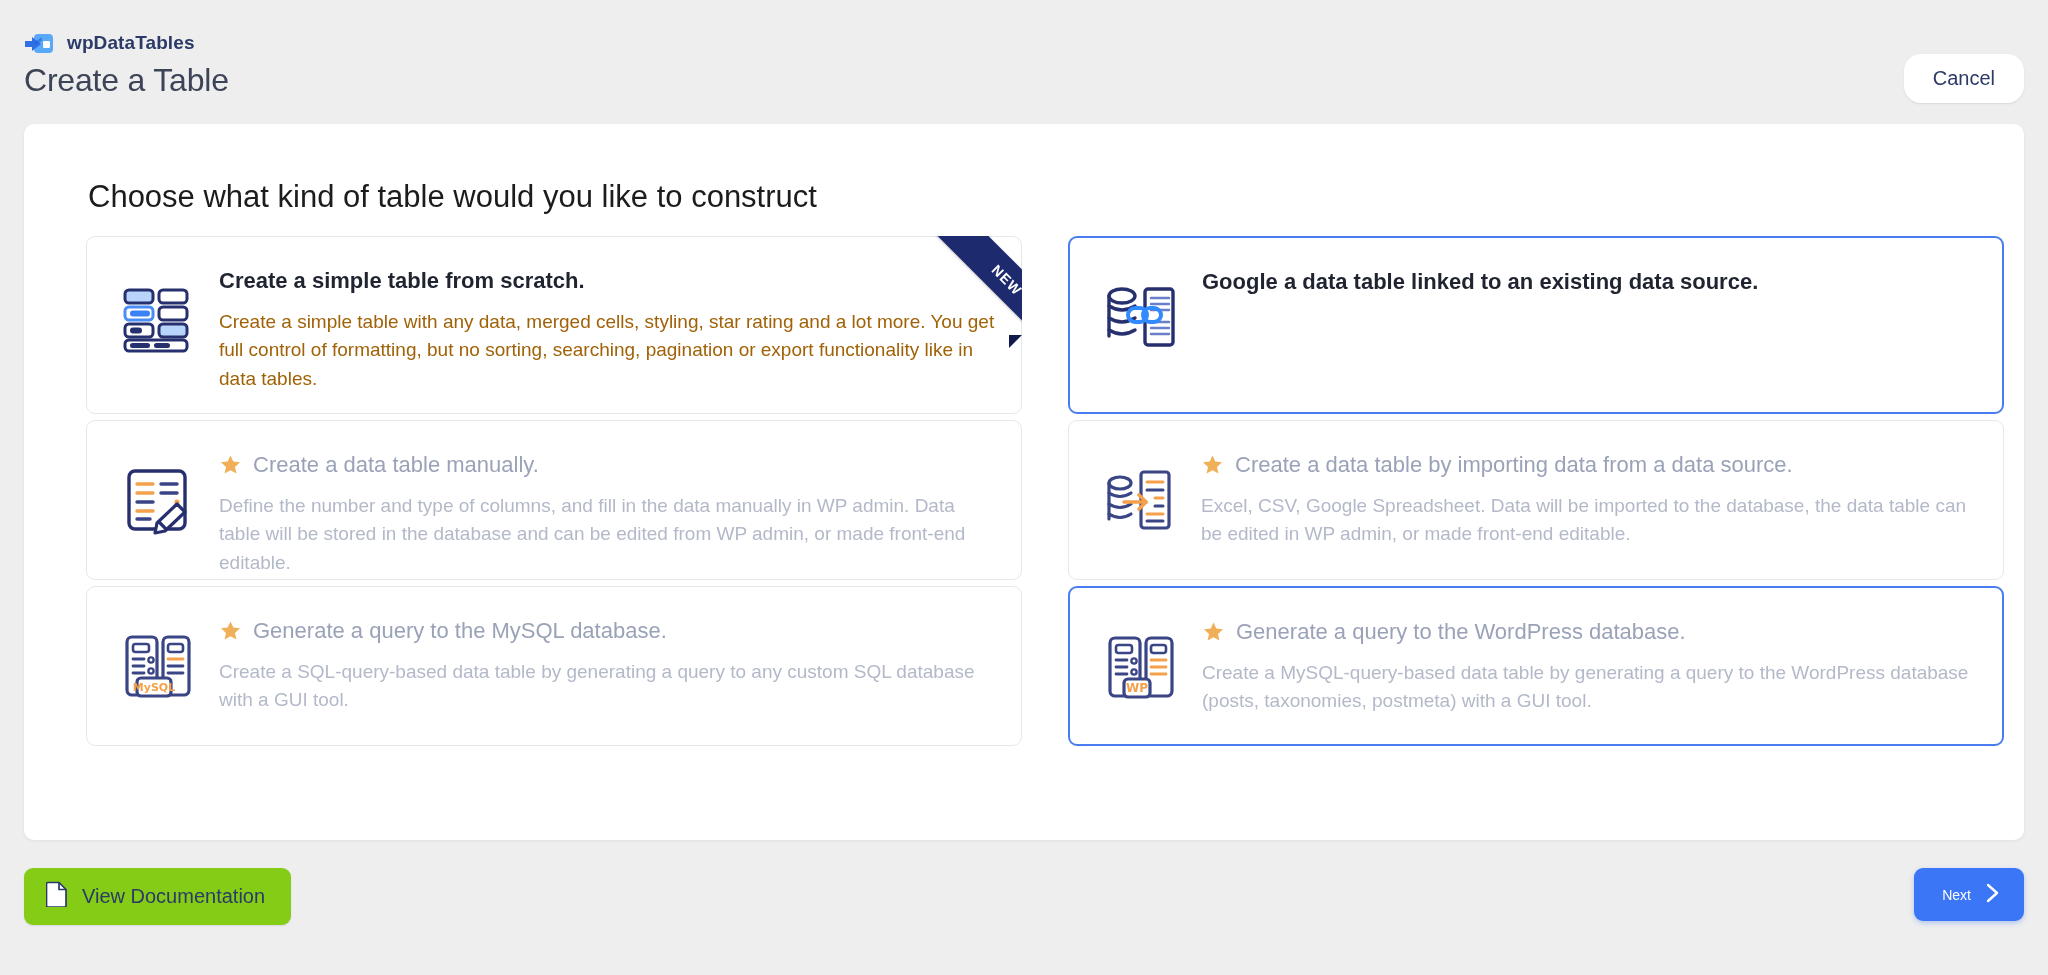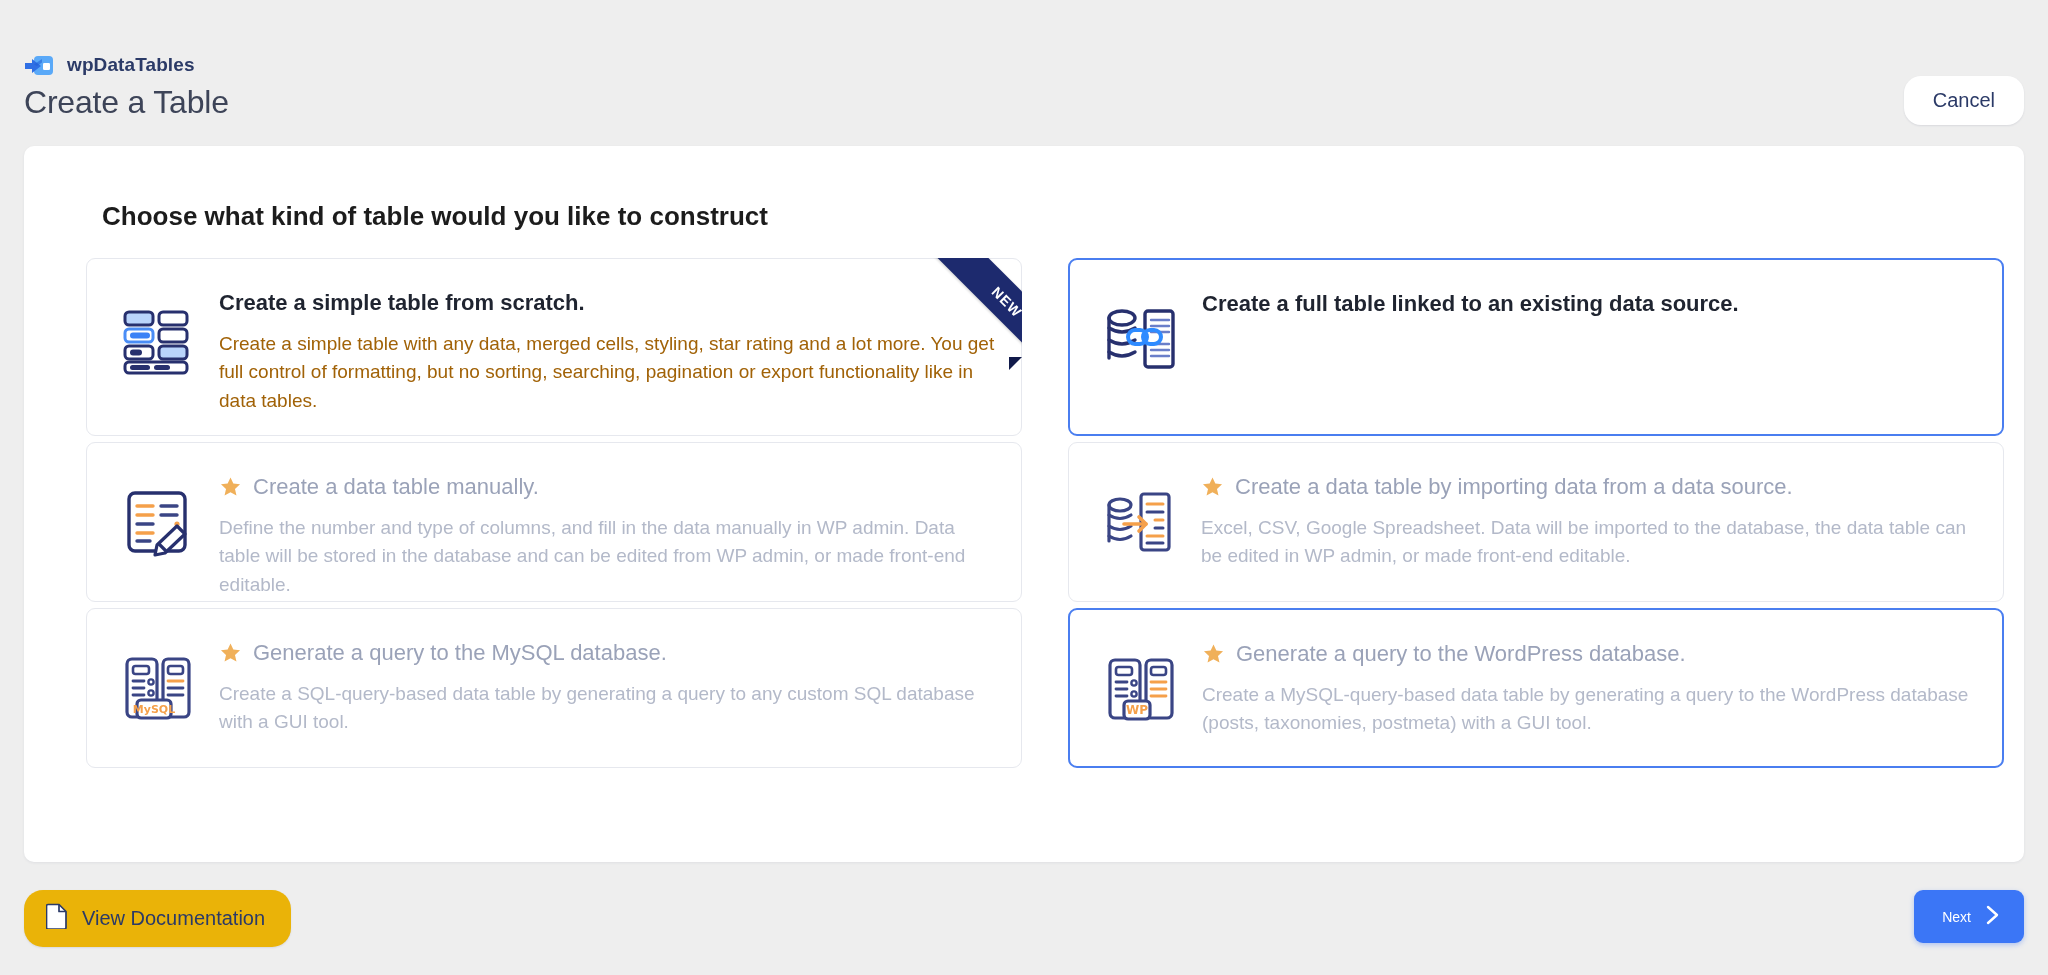--- a/index.html
+++ b/index.html
@@ -2,21 +2,21 @@
 <html><head>
 <meta charset="utf-8">
 <style>
   * { box-sizing: border-box; margin: 0; padding: 0; }
   html, body {
     width: 2048px; height: 975px;
     background: #eeeeee;
     font-family: "Liberation Sans", sans-serif;
     overflow: hidden;
   }
-  .page { position: relative; width: 2048px; height: 761px; margin-top: 22px; }
+  .page { position: relative; width: 2048px; height: 761px; }
 
   
   .header { position: absolute; left: 0; top: 0; width: 2048px; height: 112px; }
   .brand { position: absolute; left: 24px; top: 28px; display: flex; align-items: center; gap: 13px; }
   .brand-logo { width: 30px; height: 30px; position: relative; }
   .brand-name { font-size: 19px; font-weight: 700; color: #2b3a67; letter-spacing: .1px; }
   .page-title { position: absolute; left: 24px; top: 62px; font-size: 32px; font-weight: 400; color: #3d4458; letter-spacing: -0.2px; }
 
   .cancel-btn {
     position: absolute; right: 24px; top: 54px;
@@ -27,22 +27,22 @@
     cursor: pointer;
   }
 
   
   .panel {
     position: absolute; left: 24px; top: 124px; width: 2000px; height: 716px;
     background: #ffffff; border-radius: 10px;
     box-shadow: 0 1px 3px rgba(30,40,80,.07);
   }
   .panel-heading {
-    position: absolute; left: 78px; top: 55px;
-    font-size: 26px; font-weight: 700; color: #1c1c1c;
+    position: absolute; left: 64px; top: 55px;
+    font-size: 31px; font-weight: 400; color: #1c1c1c;
   }
 
   .grid {
     position: absolute; left: 62px; top: 112px;
     width: 1878px;
     display: grid; grid-template-columns: 936px 936px; gap: 6px 46px;
   }
 
   .card {
     position: relative;
@@ -88,21 +88,21 @@
   .ribbon-tail-l, .ribbon-tail-r {
     position: absolute; width: 0; height: 0;
     border-style: solid;
   }
   .ribbon-tail-l { top: 0; left: 54px; border-width: 0 0 13px 13px; border-color: transparent transparent #111a4a transparent; }
   .ribbon-tail-r { bottom: 0; right: 0px; border-width: 13px 13px 0 0; border-color: #111a4a transparent transparent transparent; }
 
   
   .doc-btn {
     position: absolute; left: 24px; top: 868px;
-    background: #eab308; border: none; border-radius: 19px;
+    background: #84cc16; border: none; border-radius: 9px;
     padding: 13px 26px 13px 22px;
     display: flex; align-items: center; gap: 14px;
     font-size: 20px; color: #2b3a67; font-family: "Liberation Sans", sans-serif;
     box-shadow: 0 1px 2px rgba(30,40,80,.10);
     cursor: pointer;
   }
   .next-btn {
     position: absolute; right: 24px; top: 868px;
     background: #3b76f6; border: none; border-radius: 9px;
     padding: 14px 24px 14px 28px;
@@ -191,21 +191,21 @@
                 <path d="M47 54 h18"></path>
             </g>
             <g stroke="#2f8bff" stroke-width="4" fill="none" stroke-linecap="round">
               <path d="M24 35 a7 7 0 0 1 7 -7 h5 a7 7 0 0 1 0 14 h-5 a7 7 0 0 1 -7 -7 z"></path>
               <path d="M39 35 a7 7 0 0 1 7 -7 h4 a7 7 0 0 1 0 14 h-4 a7 7 0 0 1 -7 -7 z"></path>
             </g>
           </svg>
         </span>
         <div class="card-body">
           <div class="card-title">
-            <span>Create a full table linked to an existing data source.</span>
+            <span>Google a data table linked to an existing data source.</span>
           </div>
         </div>
       </div>
 
       <div class="card row2 muted">
         <span class="card-icon">
           <svg width="74" height="74" viewBox="0 0 74 74">
             <rect x="8" y="8" width="56" height="58" rx="6" fill="#ffffff" stroke="#27306e" stroke-width="3.4"></rect>
             <g stroke-width="3.4" stroke-linecap="round">
               <path d="M16 21 h16" stroke="#f5a04a"></path>

